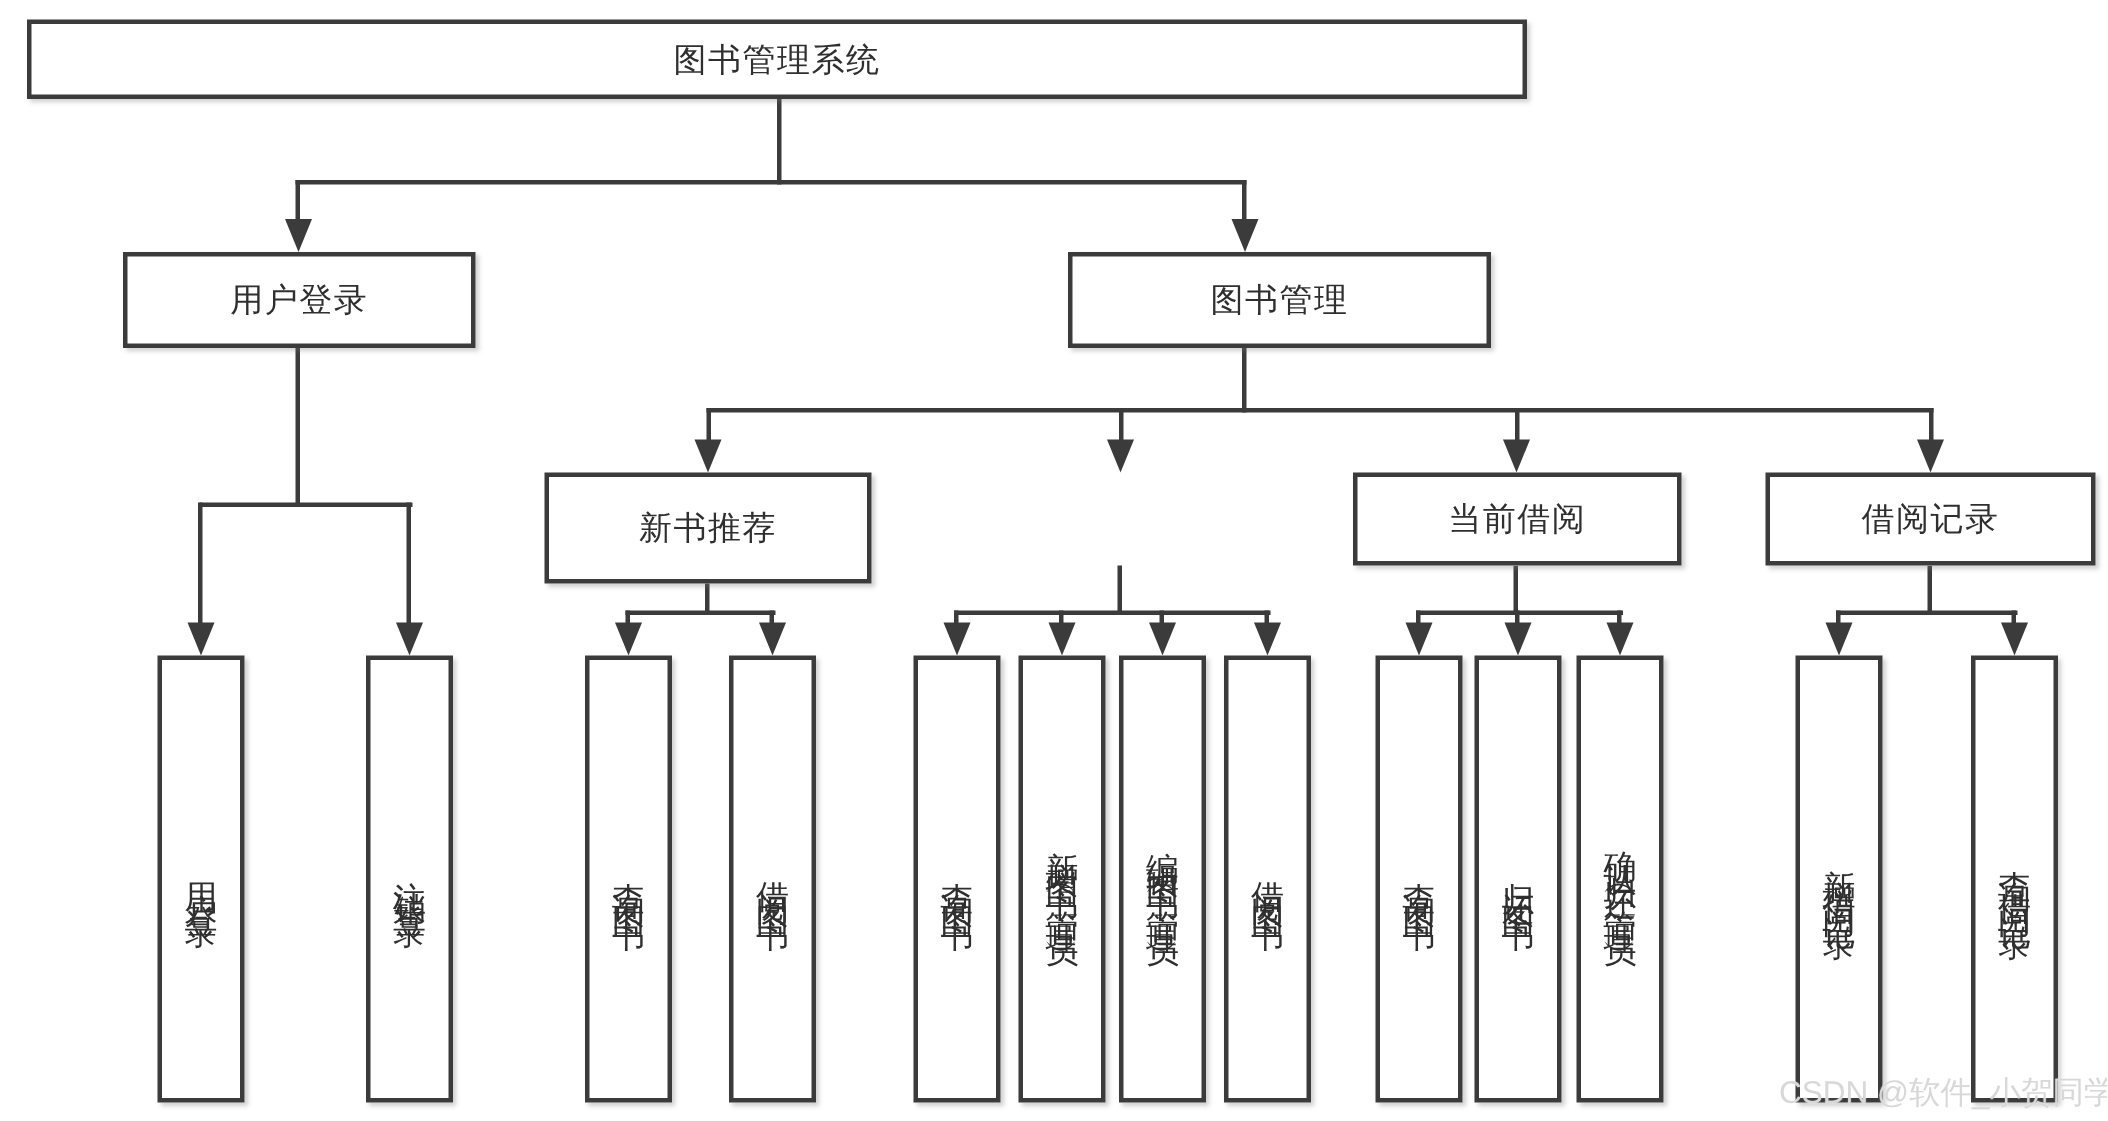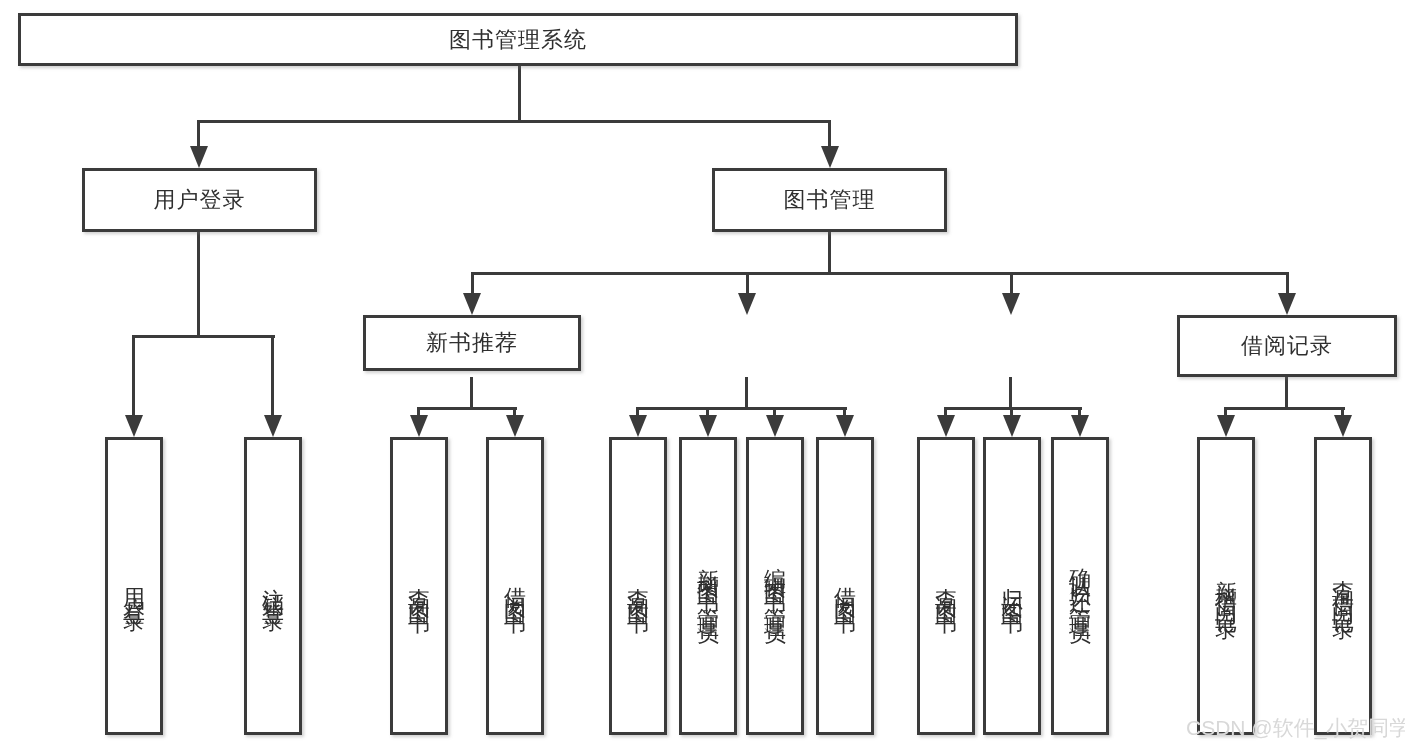--- a/index.html
+++ b/index.html
@@ -104,29 +104,32 @@
   <div class="arrow" style="left:1334px;top:415px;"></div>
 
   <div class="node" style="left:18px;top:13px;width:1000px;height:53px;">
     <span>图书管理系统</span>
   </div>
 
   <div class="node" style="left:82px;top:168px;width:235px;height:64px;">
     <span>用户登录</span>
   </div>
 
-  <div class="node" style="left:712px;top:168px;width:235px;height:64px;">
+  <div class="node" style="left:712px;top:168px;width:282px;height:64px;">
     <span>图书管理</span>
   </div>
 
-  <div class="node" style="left:363px;top:315px;width:218px;height:56px;">
+  <div class="node" style="left:363px;top:315px;width:218px;height:74px;">
     <span>新书推荐</span>
   </div>
 
 
+  <div class="node" style="left:902px;top:315px;width:219px;height:62px;">
+    <span>当前借阅</span>
+  </div>
 
   <div class="node" style="left:1177px;top:315px;width:220px;height:62px;">
     <span>借阅记录</span>
   </div>
 
   <div class="node leaf" style="left:105px;">
     <span class="vtext">用户登录</span>
   </div>
   <div class="node leaf" style="left:244px;">
     <span class="vtext">注销登录</span>

